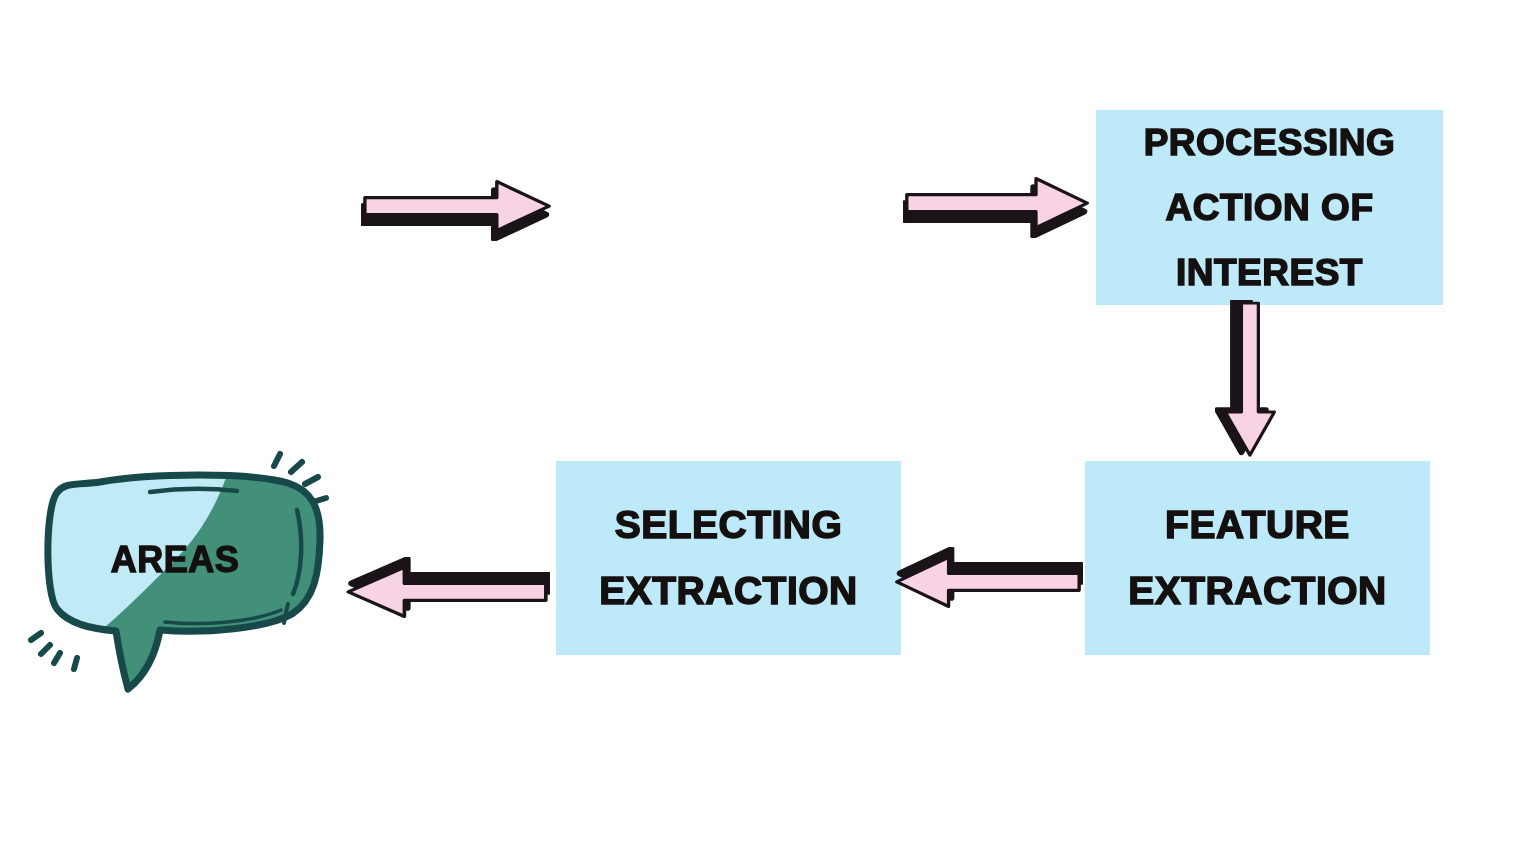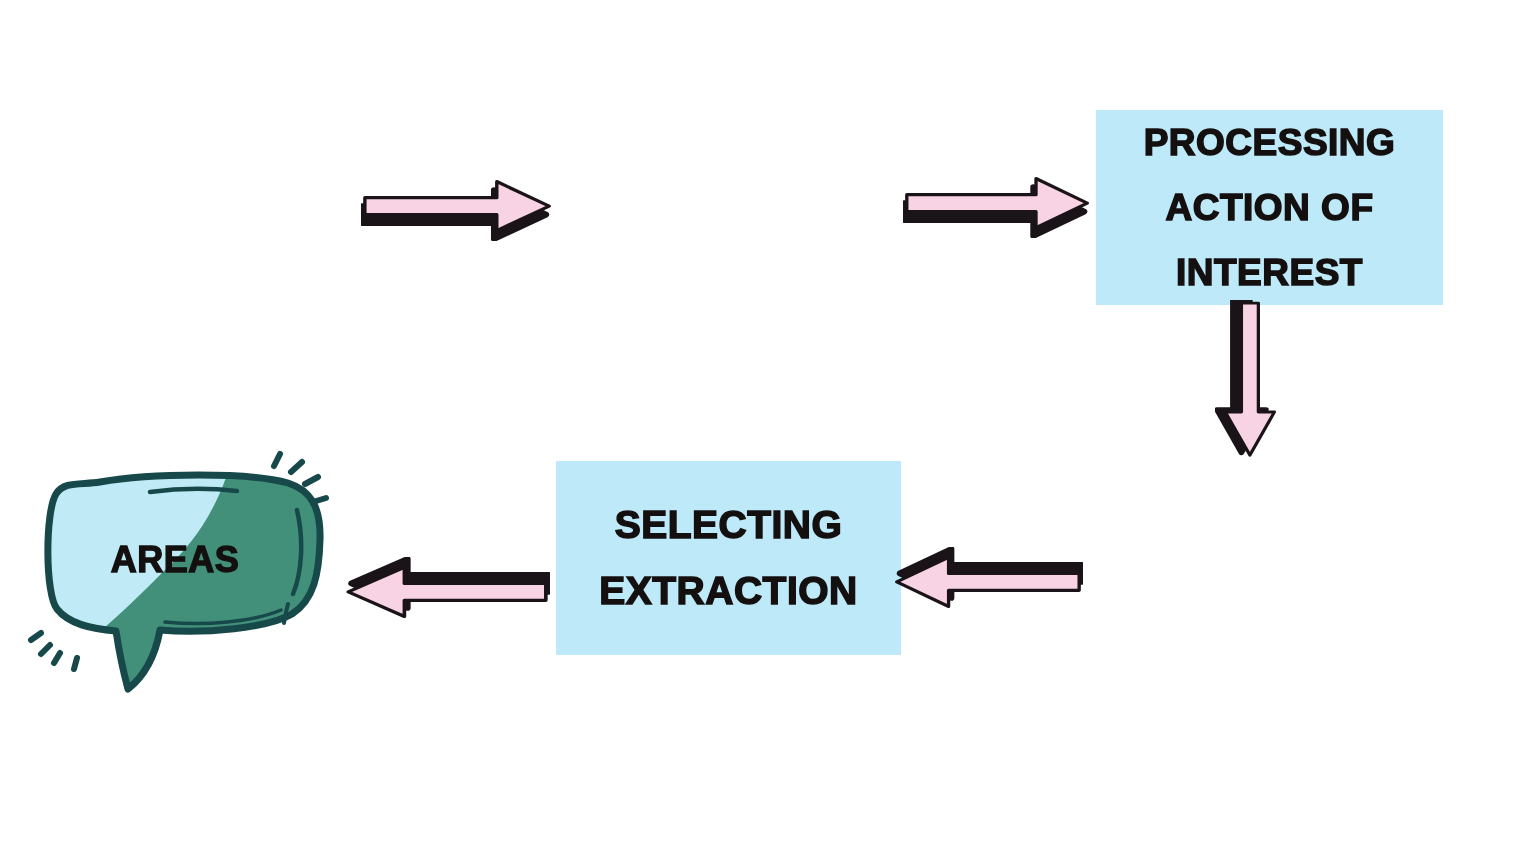--- a/index.html
+++ b/index.html
@@ -60,20 +60,24 @@
   </svg>
 
 
 
   <div class="node" id="node-select">
     <div class="node-line">PROCESSING</div>
     <div class="node-line">ACTION OF</div>
     <div class="node-line">INTEREST</div>
   </div>
 
+  <div class="node" id="node-feature">
+    <div class="node-line">FEATURE</div>
+    <div class="node-line">EXTRACTION</div>
+  </div>
 
   <div class="node" id="node-predict">
     <div class="node-line">SELECTING</div>
     <div class="node-line">EXTRACTION</div>
   </div>
 
   <div class="arrow" id="arrow-1">
     <svg viewBox="0 0 200 70" preserveAspectRatio="none">
         <use href="#arrowR"></use>
       </svg>

